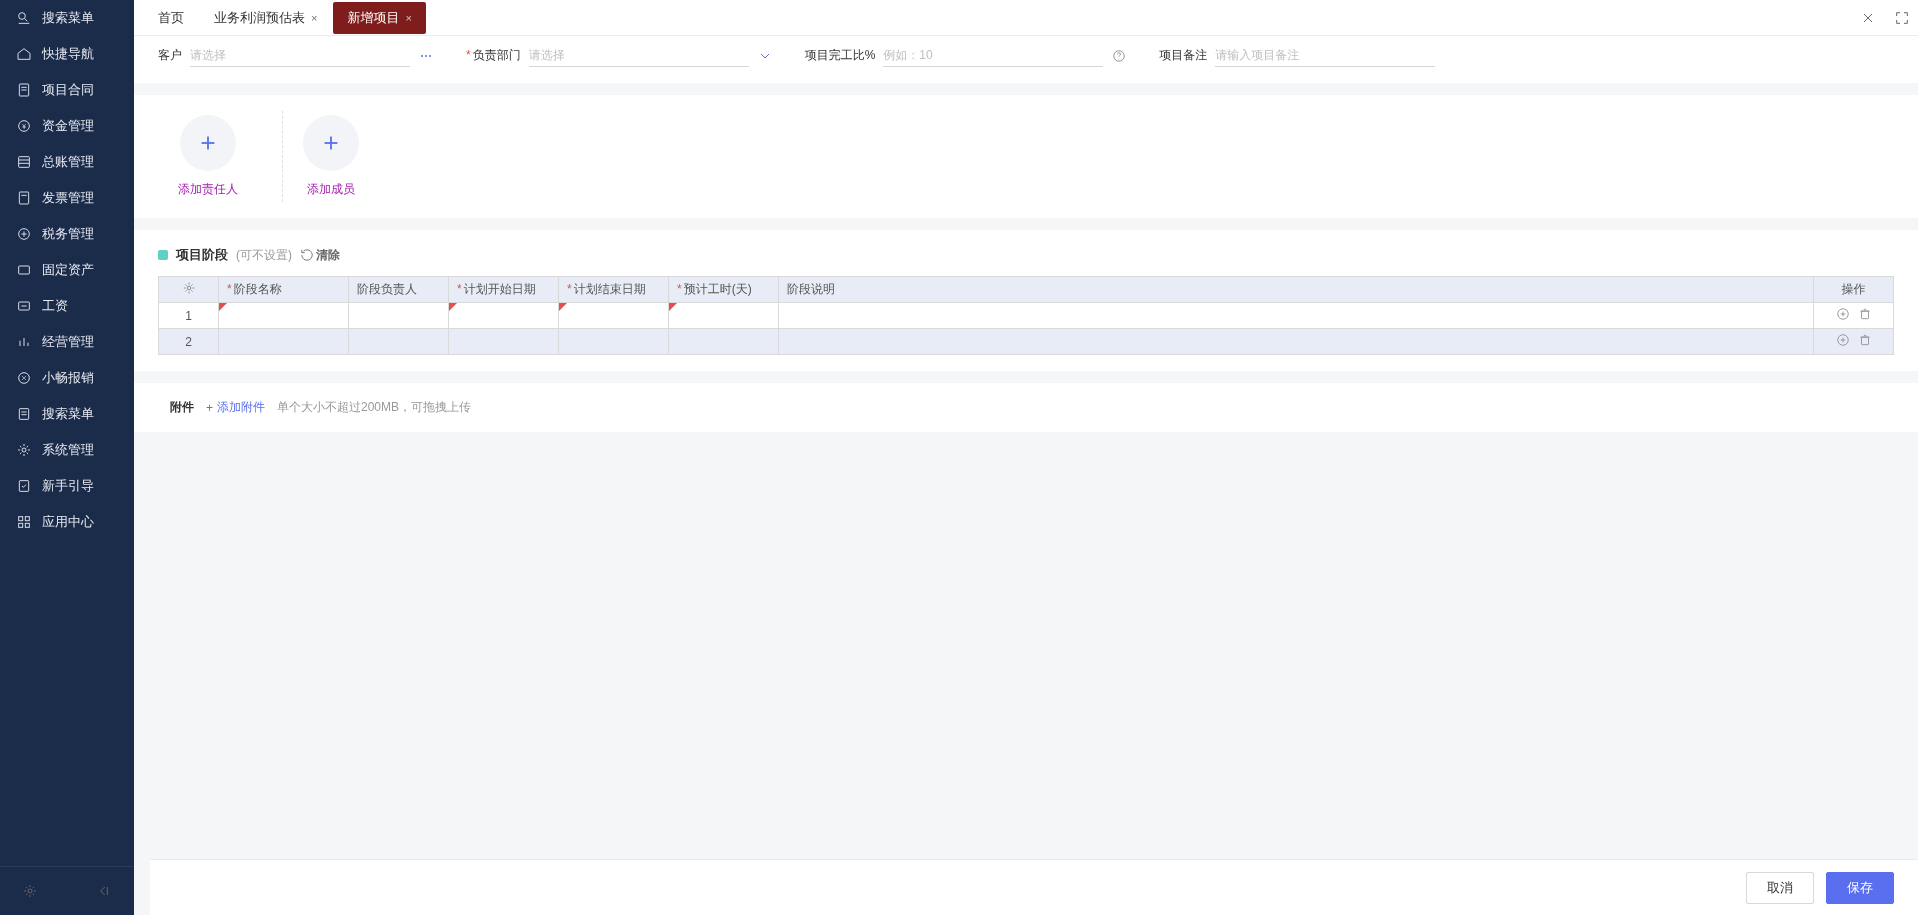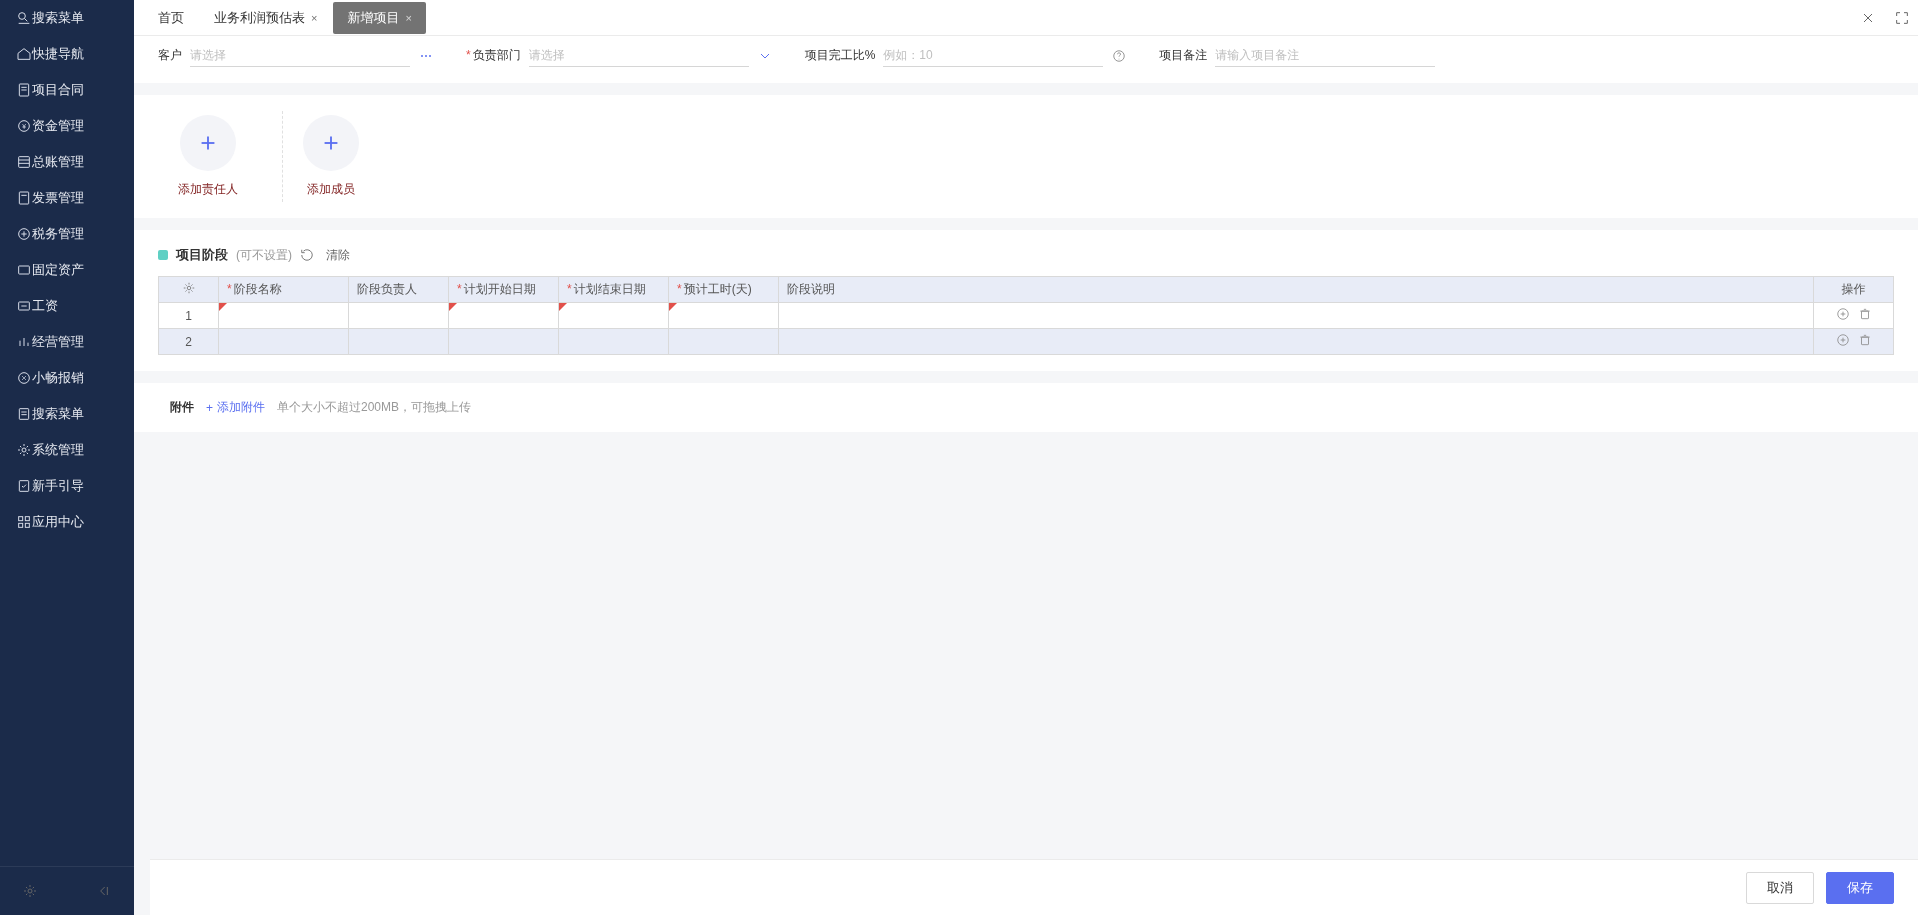--- a/index.html
+++ b/index.html
@@ -2,33 +2,33 @@
 <html><head>
 <meta charset="utf-8">
 <style>
   * { box-sizing: border-box; margin: 0; padding: 0; }
   body { font-family: "Microsoft YaHei", "PingFang SC", Arial, sans-serif; font-size: 12px; color: #333; background: #f5f5f5; overflow: hidden; }
   .app { display: flex; height: 915px; width: 1918px; position: relative; }
 
   
   .sidebar { width: 134px; background: #1b2b4a; color: #fff; display: flex; flex-direction: column; height: 100%; flex-shrink: 0; }
   .side-items { flex: 1; overflow: auto; }
-  .side-item { display: flex; align-items: center; padding: 12px 16px; height: 36px; cursor: pointer; font-size: 13px; color: #e6e9f0; }
+  .side-item { display: flex; align-items: center; gap: 10px; padding: 12px 16px; height: 36px; cursor: pointer; font-size: 13px; color: #e6e9f0; }
   .side-icon { width: 16px; height: 16px; display: inline-flex; align-items: center; justify-content: center; }
   .side-icon svg { stroke: #d7dce8; fill: none; stroke-width: 1.5; }
   .side-bottom { display: flex; justify-content: space-between; align-items: center; padding: 8px 14px; border-top: 1px solid rgba(255,255,255,0.08); }
   .side-bottom svg { stroke: #d7dce8; fill: none; stroke-width: 1.5; }
 
   
   .main { flex: 1; display: flex; flex-direction: column; background: #fff; position: relative; min-width: 0; }
 
   
   .tabs-bar { display: flex; align-items: center; height: 36px; border-bottom: 1px solid #ebebeb; padding-left: 10px; gap: 2px; }
   .tab { display: flex; align-items: center; padding: 0 14px; height: 32px; cursor: pointer; font-size: 13px; color: #333; position: relative; }
-  .tab.active { background: #737373; color: #fff; border-radius: 2px; }
+  .tab.active { background: #7f1d1d; color: #fff; border-radius: 2px; }
   .tab .close-x { margin-left: 6px; font-size: 11px; opacity: 0.7; }
   .tabs-bar .spacer { flex: 1; }
   .top-icon-btn { width: 32px; height: 32px; display: flex; align-items: center; justify-content: center; cursor: pointer; }
   .top-icon-btn svg { stroke: #666; fill: none; stroke-width: 1.5; }
 
   
   .content { flex: 1; overflow: auto; background: #f5f6f8; padding-bottom: 60px; }
   .content-inner { background: #f5f6f8; }
 
   
@@ -47,30 +47,30 @@
   .chevron-down { color: #5a6ff0; }
 
   
   .panel { background: #fff; margin: 0 0 12px 0; padding: 16px 24px; }
   .panel-header { display: flex; align-items: center; gap: 8px; font-size: 13px; font-weight: 600; color: #333; margin-bottom: 12px; }
   .panel-header .sq { width: 10px; height: 10px; display:inline-block; border-radius: 2px; }
   .sq.orange { background:#f5946c; }
   .sq.teal { background:#5fd0c4; }
   .sq.purple { background:#8a7ff0; }
   .panel-header .sub { font-weight: 400; color: #999; font-size: 12px; }
-  .panel-header .clear-link { font-weight:400; color:#666; font-size:12px; cursor:pointer; display:flex; align-items:center; gap:12px; }
+  .panel-header .clear-link { font-weight:700; color:#666; font-size:12px; cursor:pointer; display:flex; align-items:center; gap:2px; }
   .panel-header .clear-link svg { stroke:#666; fill:none; stroke-width:1.5; }
 
   
   .members-row { display: flex; gap: 24px; }
   .add-card { display:flex; flex-direction:column; align-items:center; gap:10px; padding: 4px 20px; position:relative;}
   .add-card + .add-card { border-left: 1px dashed #e0e0e0; }
   .add-circle { width:56px; height:56px; border-radius:50%; background:#f3f4f8; display:flex; align-items:center; justify-content:center; cursor:pointer; }
   .add-circle svg { stroke:#5a6ff0; fill:none; stroke-width:2; }
-  .add-label { color:#7f1d1d; font-size:12px; }
+  .add-label { color:#a21caf; font-size:12px; }
 
   
   .phase-table { width:100%; border-collapse:collapse; table-layout:fixed; border:1px solid #d9d9d9; }
   .phase-table th, .phase-table td { border:1px solid #d9d9d9; height:26px; padding:0 8px; font-size:12px; text-align:left; font-weight:400; color:#555; background:#fff; position:relative; }
   .phase-table thead th { background:#e8ecf7; }
   .phase-table col.idx { width:60px; }
   .phase-table col.name { width:130px; }
   .phase-table col.owner { width:100px; }
   .phase-table col.start { width:110px; }
   .phase-table col.end { width:110px; }

